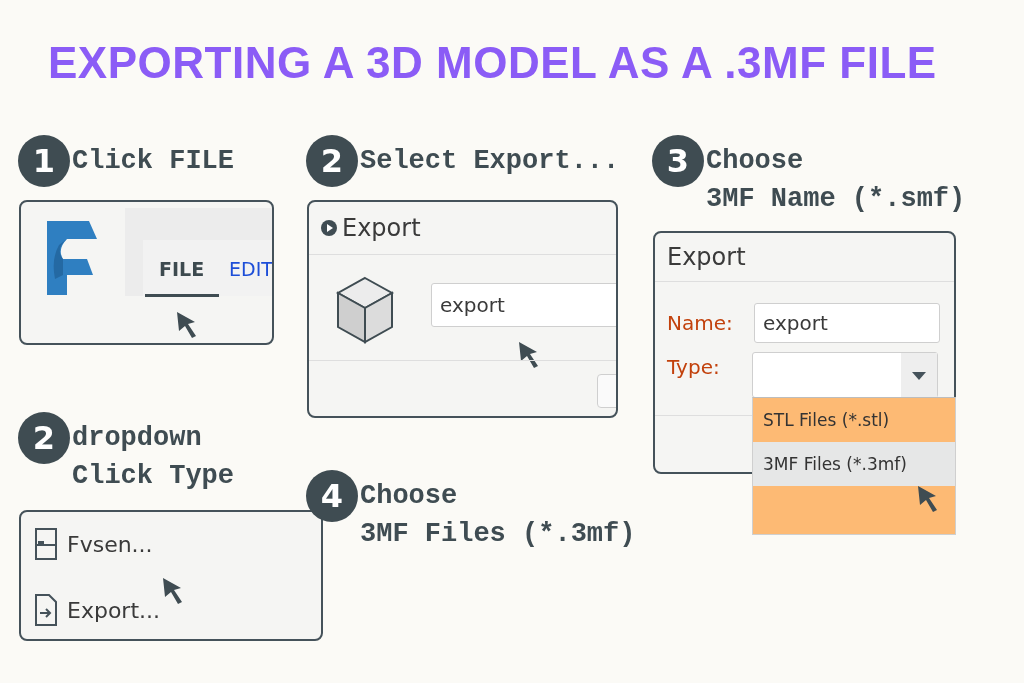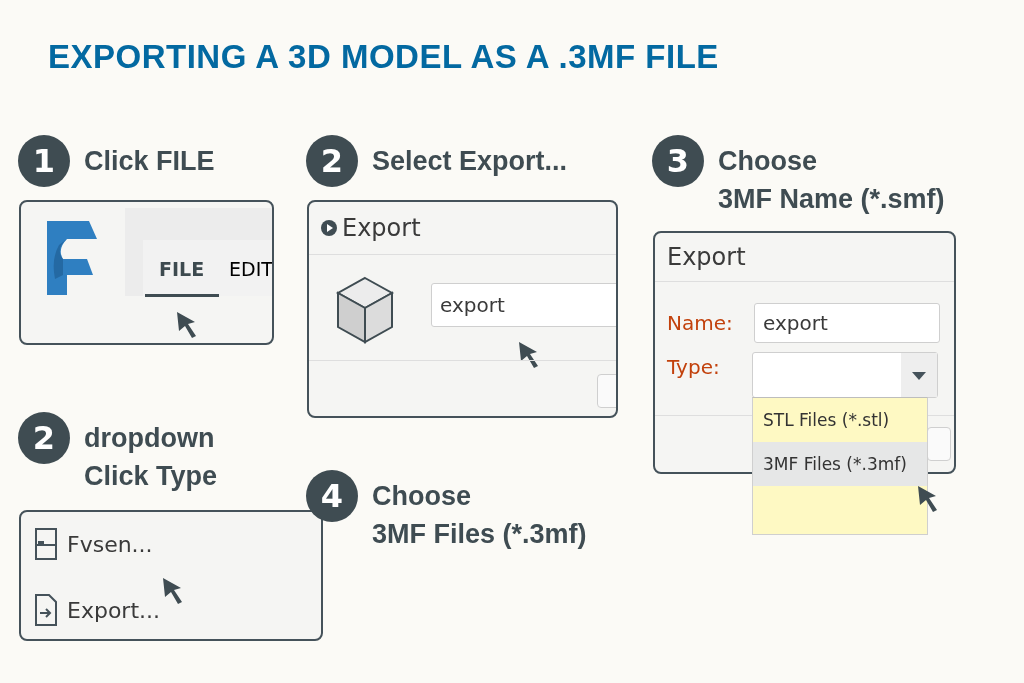--- a/index.html
+++ b/index.html
@@ -2,32 +2,32 @@
 <html><head>
 <meta charset="utf-8">
 <style>
   * { box-sizing: border-box; margin: 0; padding: 0; }
   html, body { width: 1024px; height: 683px; background: #fbfaf6; overflow: hidden; }
   body { position: relative; font-family: "DejaVu Sans", sans-serif; color: #3d4a4f; }
 
   .title {
     position: absolute; left: 48px; top: 38px;
     font-family: "Liberation Sans", sans-serif; font-weight: bold;
-    font-size: 33px; letter-spacing: 0.5px; color: #0369a1;
+    font-size: 44px; letter-spacing: 0.5px; color: #8b5cf6;
   }
 
   .step-head { position: absolute; display: flex; align-items: flex-start; }
   .badge {
     width: 52px; height: 52px; border-radius: 50%;
     background: #3f4c52; color: #fff;
     font-family: "DejaVu Sans", sans-serif; font-weight: bold; font-size: 32px;
     display: flex; align-items: center; justify-content: center; flex-shrink: 0;
   }
   .step-label {
-    margin-left: 14px; font-family: Liberation Sans, sans-serif; font-weight: bold;
+    margin-left: 2px; font-family: Liberation Mono, monospace; font-weight: bold;
     font-size: 27px; line-height: 38px; color: #3f4c52; padding-top: 7px;
   }
   .step-label span { display: block; }
 
   .panel {
     position: absolute; border: 2.5px solid #45525a; border-radius: 8px;
     background: #f5f5f3; overflow: hidden;
   }
 
   .cursor { position: absolute; width: 26px; height: 30px; }
@@ -52,22 +52,22 @@
   
   .p3-title { position: absolute; left: 12px; top: 10px; font-size: 24px; color: #3a3a3a; }
   .field-label { position: absolute; font-size: 20px; color: #c2410c; }
   .select-box {
     position: absolute; left: 752px; top: 352px; width: 186px; height: 46px;
     background: #fff; border: 1px solid #cfcfcf; border-radius: 3px; z-index: 3;
   }
   .select-arrow-area { position: absolute; right: 0; top: 0; width: 36px; height: 100%; background: #eeeeee; }
   .select-arrow { position: absolute; right: 11px; top: 19px; border-top: 8px solid #45525a; border-left: 7px solid transparent; border-right: 7px solid transparent; }
   .dropdown {
-    position: absolute; left: 752px; top: 397px; width: 176px; height: 138px;
-    background: #fef9c3; border: 1px solid #cfcfcf; border-top: 1px solid #bdbdbd; z-index: 3;
+    position: absolute; left: 752px; top: 397px; width: 204px; height: 138px;
+    background: #fdba74; border: 1px solid #cfcfcf; border-top: 1px solid #bdbdbd; z-index: 3;
   }
   .dd-item { height: 44px; display: flex; align-items: center; padding-left: 10px; font-size: 17px; color: #333; font-family: "DejaVu Sans", sans-serif; }
   .dd-item.selected { background: #e6e7e7; }
 
   
   .menu-row { position: absolute; left: 14px; display: flex; align-items: center; font-size: 22px; color: #3a3a3a; }
 </style>
 </head>
 <body>
 
@@ -81,21 +81,21 @@
 </div>
 
 <div class="panel" style="left:19px; top:200px; width:255px; height:145px;">
   <div class="p1-toolbar"></div>
   <div class="p1-menubar"></div>
   <svg style="position:absolute; left:24px; top:17px;" width="56" height="78" viewBox="0 0 56 78">
     <path d="M2 2 H44 L52 20 H22 Q12 30 18 40 H42 L48 56 H22 V76 H2 Z" fill="#2f7fc1"></path>
     <path d="M18 40 Q10 30 22 20 L14 26 Q6 40 10 60 L18 56 Z" fill="#1f5f95" opacity="0.7"></path>
   </svg>
   <div class="p1-menu-item" style="left:138px; font-weight:bold;">FILE</div>
-  <div class="p1-menu-item" style="left:208px; color:#000000;">EDIT</div>
+  <div class="p1-menu-item" style="left:208px; color:#1d4ed8;">EDIT</div>
   <div class="p1-underline"></div>
   <svg class="cursor" style="left:154px; top:108px;" viewBox="0 0 26 30">
     <path d="M2 2 L20 12 L13 14 L21 26 L17 28 L10 16 L4 21 Z" fill="#3f4c52"></path>
   </svg>
 </div>
 
 <div class="step-head" style="left:306px; top:135px;">
   <div class="badge">2</div>
   <div class="step-label">
     <span>Select Export...</span>

